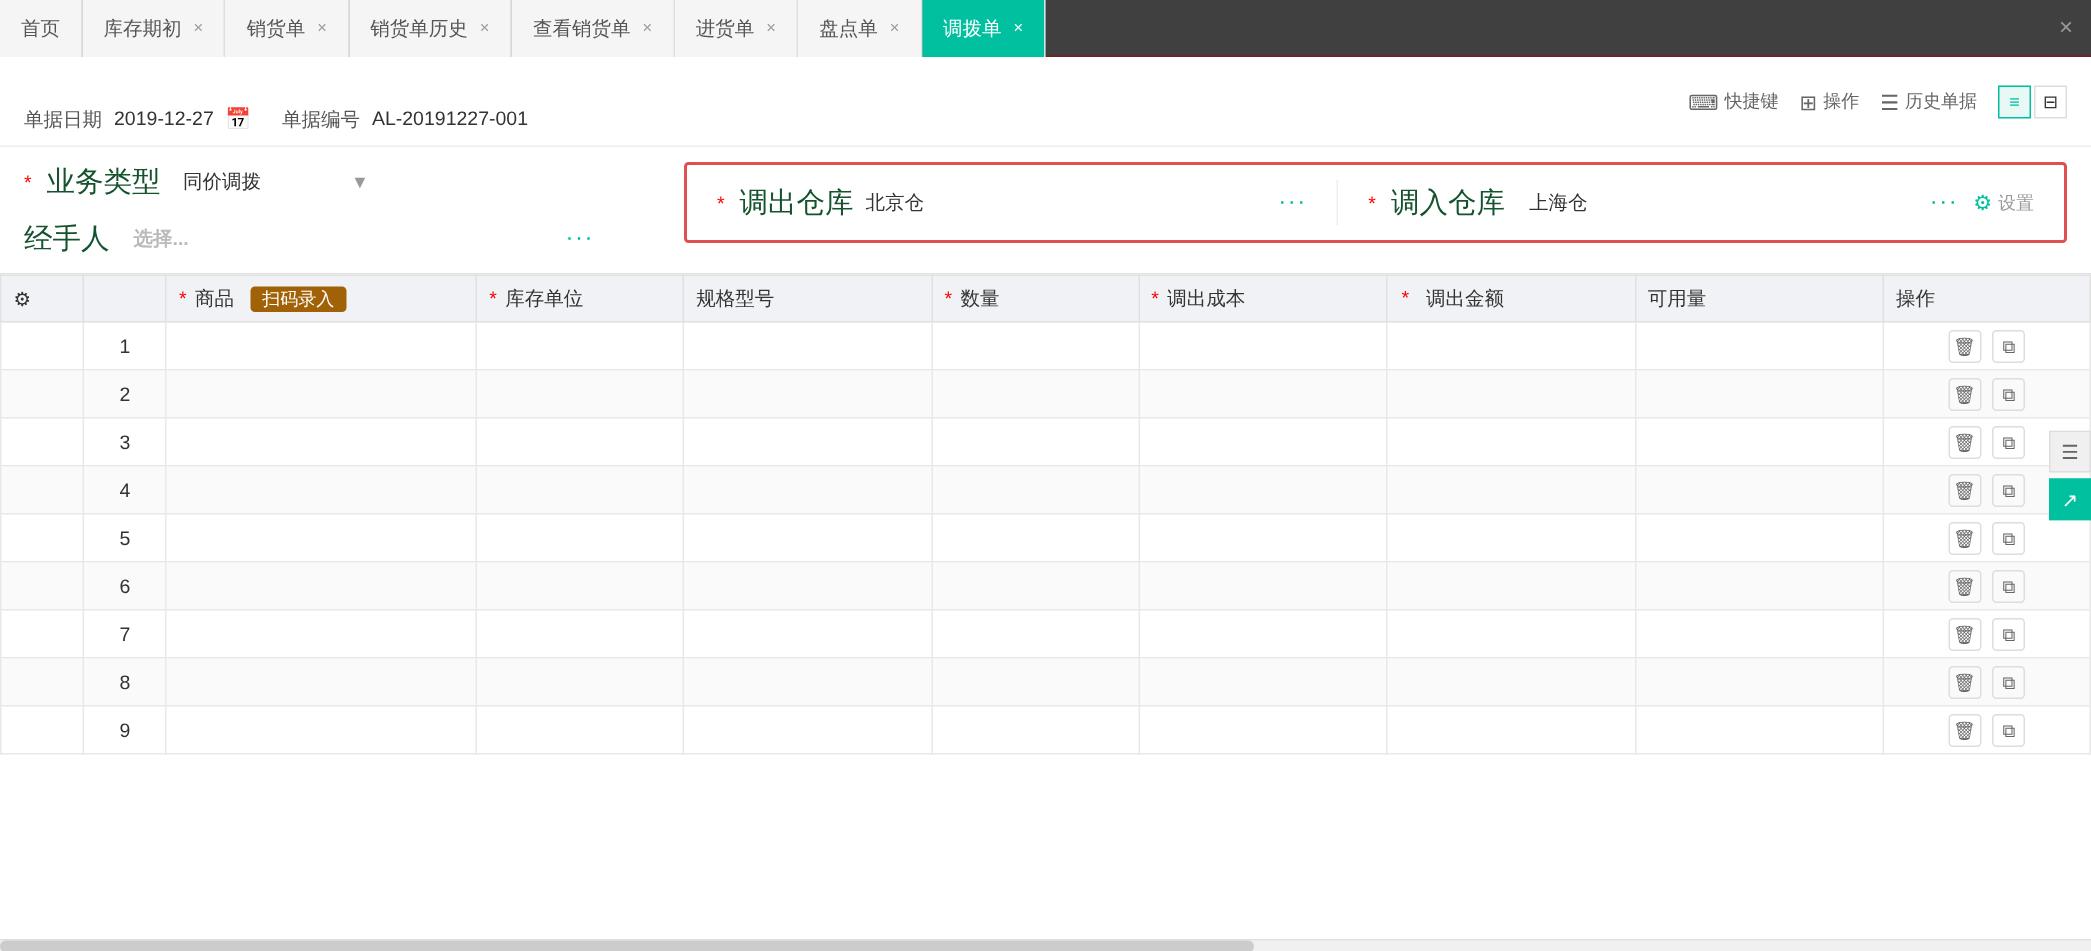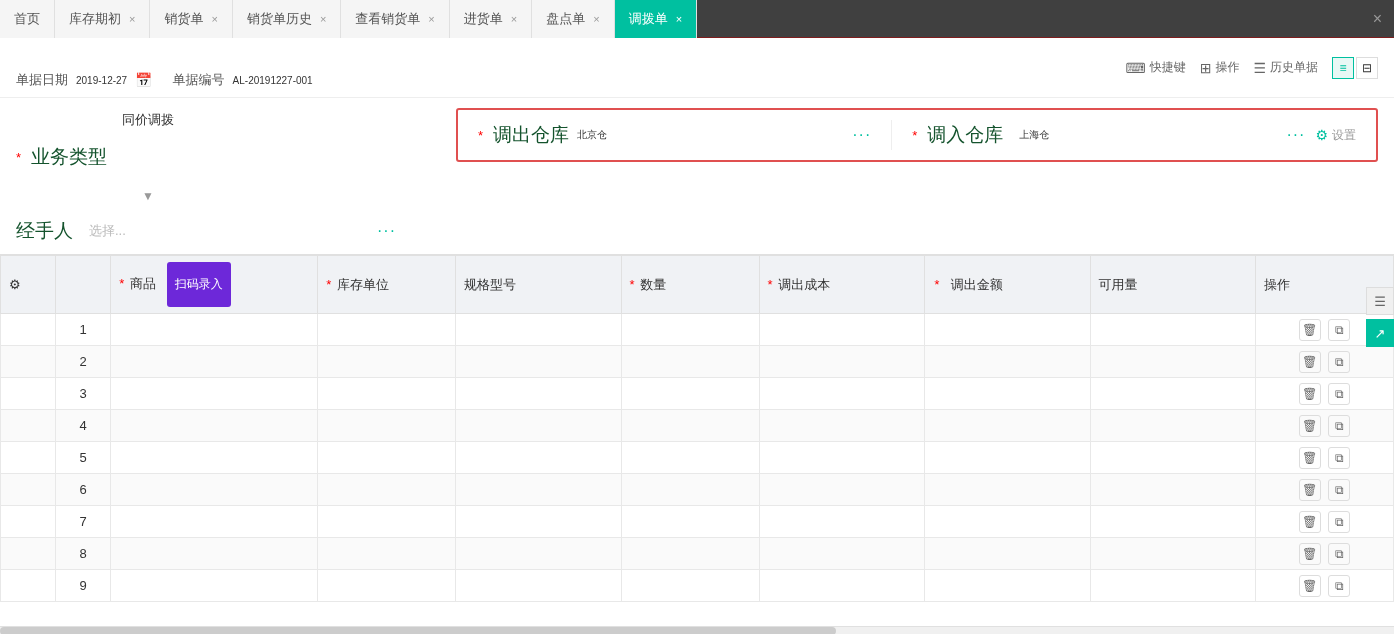--- a/index.html
+++ b/index.html
@@ -52,26 +52,26 @@
     
     .toolbar-row {
       display: flex;
       align-items: center;
       padding: 8px 16px;
       border-bottom: 1px solid #eee;
       gap: 20px;
     }
     .field-group {
       display: flex;
-      align-items: center;
+      align-items: flex-start;
       gap: 8px;
       margin-top: 25px;
     }
     .field-label { color: #555; font-size: 13px; }
-    .field-value { color: #333; font-size: 10px; font-weight: 500; }
+    .field-value { color: #333; font-size: 13px; font-weight: 500; }
     .calendar-icon { color: #00c0a0; cursor: pointer; font-size: 14px; }
     .toolbar-right {
       margin-left: auto;
       display: flex;
       align-items: center;
       gap: 14px;
     }
     .toolbar-btn {
       display: flex;
       align-items: center;
@@ -118,21 +118,20 @@
     }
     .required-star { color: red; margin-right: 2px; }
     .field-label-sm { color: #14532d; font-size: 19px; }
     .dropdown-field {
       display: flex;
       align-items: center;
       border: 1px solid transparent;
       padding: 2px 6px;
       gap: 60px;
       cursor: pointer;
-      flex-direction: column;
     }
     .dropdown-arrow { color: #999; font-size: 12px; }
     .ellipsis-btn { color: #00c0a0; cursor: pointer; font-size: 16px; letter-spacing: 1px; }
 
     
     .warehouse-section {
       flex: 1;
       border: 2px solid #e05050;
       border-radius: 3px;
       margin-left: 60px;
@@ -196,25 +195,25 @@
     .col-gear { width: 40px; text-align: center; }
     .col-product { width: 150px; }
     .col-unit { width: 100px; }
     .col-spec { width: 120px; margin-top: 20px; }
     .col-qty { width: 100px; }
     .col-cost { width: 120px; }
     .col-amount { width: 120px; font-family: Liberation Mono, monospace; }
     .col-available { width: 120px; }
     .col-ops { width: 100px; text-align: center; }
     .scan-btn {
-      background: #6d28d9;
+      background: #a16207;
       color: #fff;
       border: none;
       border-radius: 3px;
-      padding: 14px 8px;
+      padding: 0 8px;
       font-size: 12px;
       cursor: pointer;
     }
     .gear-icon-cell { color: #666; cursor: pointer; text-align: center; }
     .op-btn {
       background: none;
       border: 1px solid #ddd;
       border-radius: 3px;
       width: 22px;
       height: 22px;
@@ -356,21 +355,21 @@
       <div class="form-row">
         <span class="required-star">*</span>
         <span class="field-label-sm">业务类型</span>
         <div class="dropdown-field">
           <span>同价调拨</span>
           <span class="dropdown-arrow">▼</span>
         </div>
       </div>
       <div class="form-row">
         <span class="field-label-sm">经手人</span>
-        <span style="color:#bbb; margin-left:8px; cursor:pointer;">选择...</span>
+        <span style="color:#bbb; margin-left:8px; cursor:pointer;font-weight:bold;">选择...</span>
         <span class="ellipsis-btn" style="margin-left:auto;">···</span>
       </div>
     </div>
 
     <div class="warehouse-section">
       <div class="warehouse-block">
         <span class="required-star">*</span>
         <span class="field-label-sm">调出仓库</span>
         <span class="field-value" style="color:#333; margin-left:0;">北京仓</span>
         <span class="ellipsis-btn" style="margin-left:auto;">···</span>

